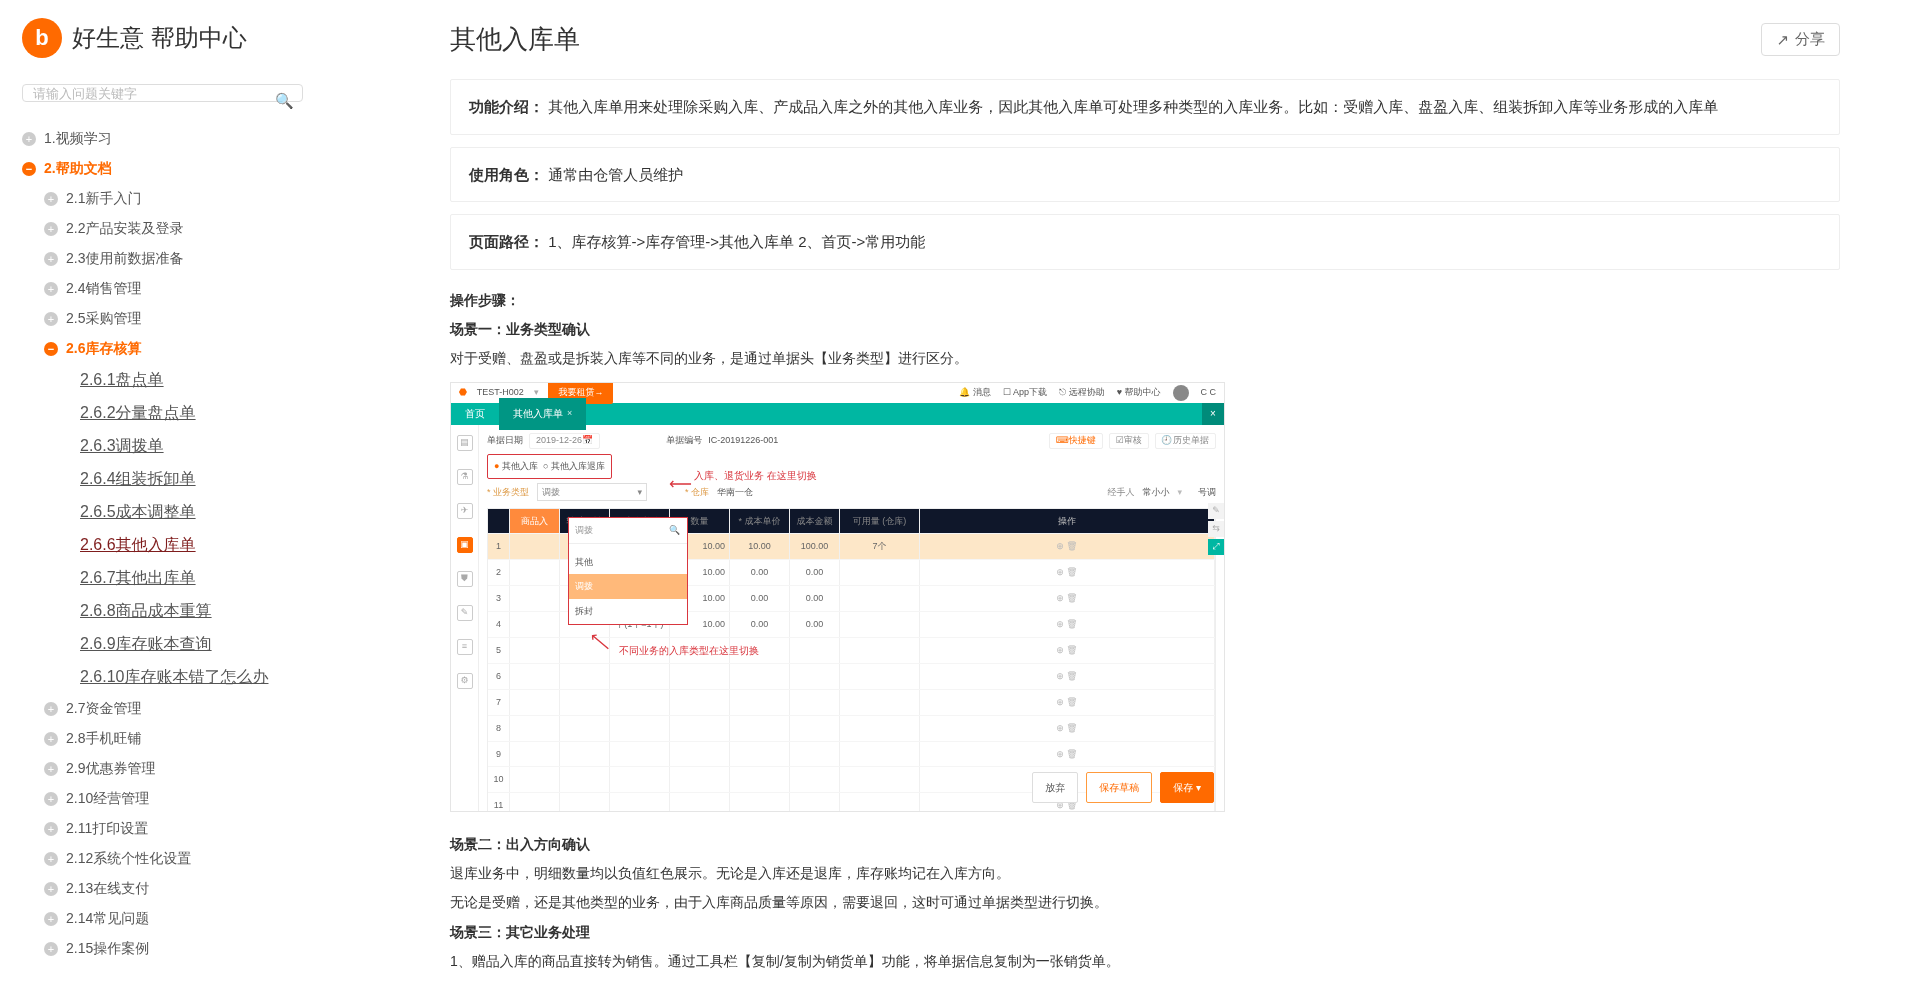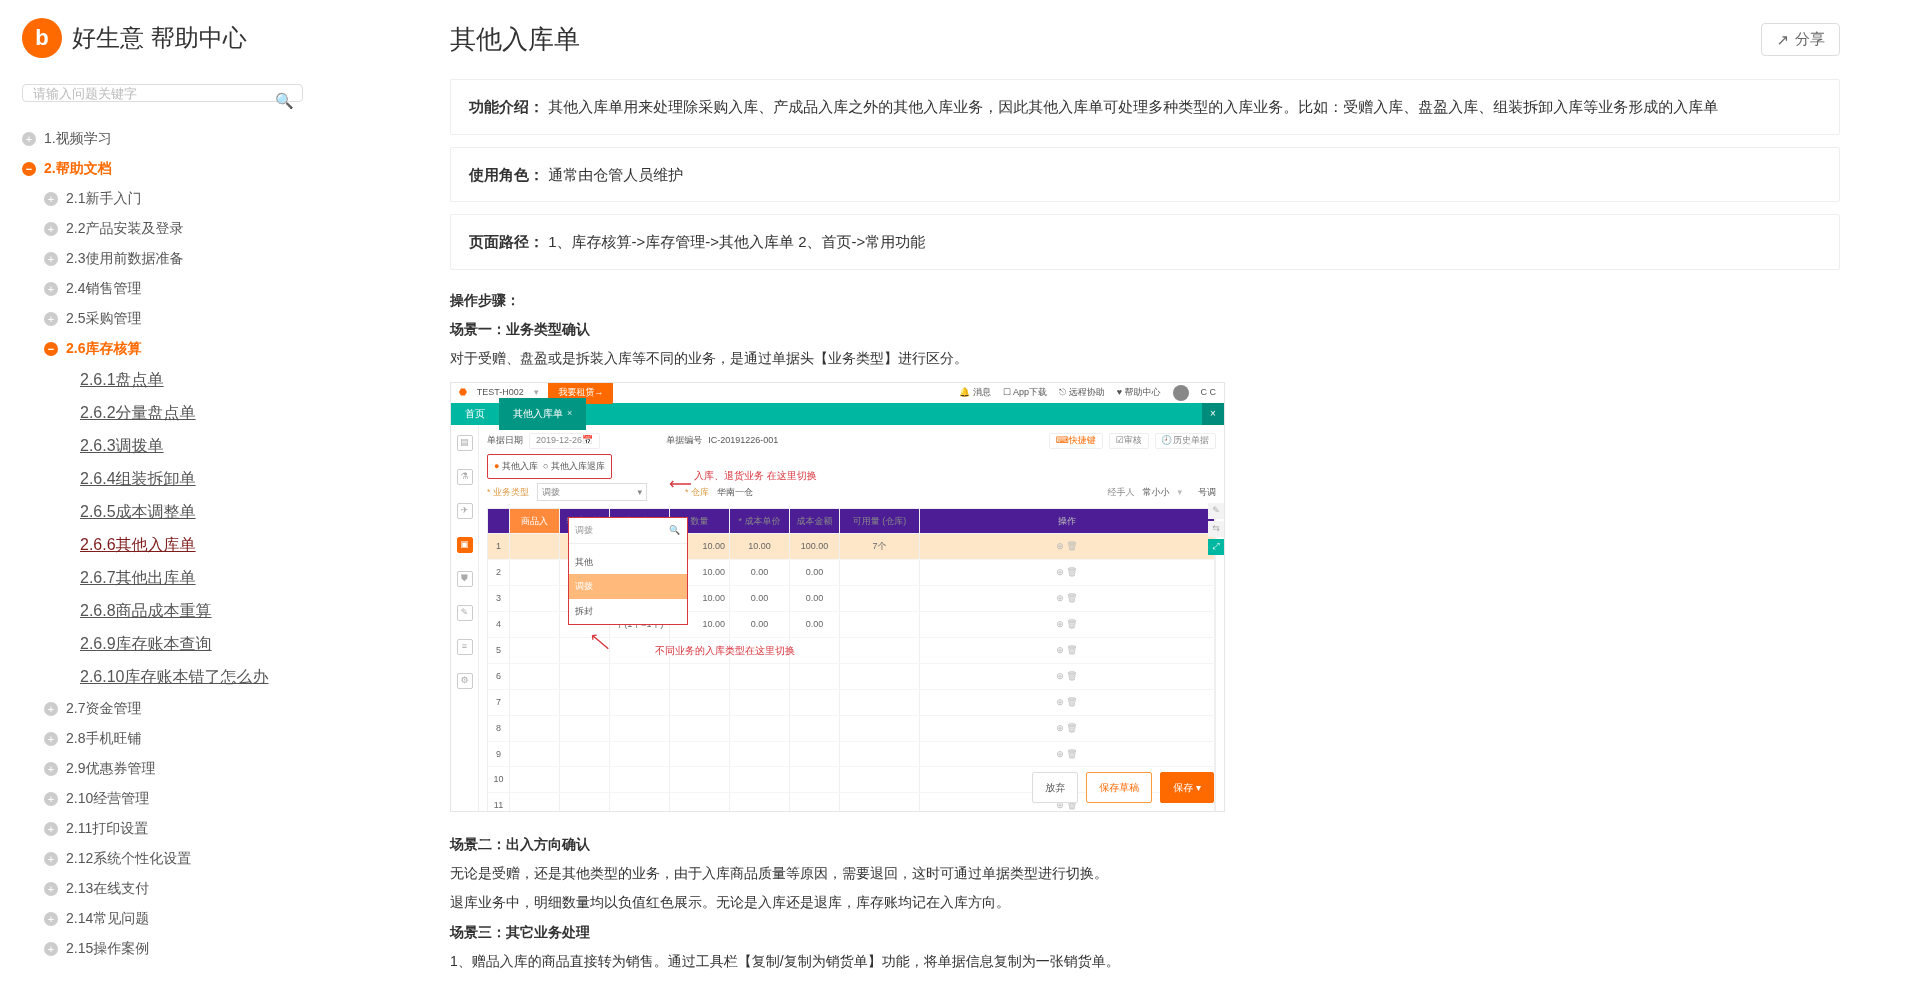--- a/index.html
+++ b/index.html
@@ -58,21 +58,21 @@
 .toolbar .right { margin-left:auto; display:flex; gap:6px; }
 .toolbar .link-orange{ color:#ff6a00; }
 .bizrow { display:flex; align-items:center; gap:10px; margin-top:6px; font-size:9px; height:20px; }
 .red-callout { display:inline-block; border:1.5px solid #d9363e; border-radius:2px; padding:2px 6px; }
 .red-text { color:#d9363e; font-size:10px; position:absolute; }
 .arrow-left { position:absolute; color:#d9363e; font-size:16px; }
 .fieldrow { display:flex; align-items:center; gap:8px; font-size:9px; margin-top:6px; }
 .fieldrow .lbl { color:#d94; }
 .fieldrow .sel { border:1px solid #ddd; height:18px; width:110px; display:flex; align-items:center; padding:0 4px; color:#888; }
 .grid { margin-top:6px; border:1px solid #eee; }
-.grid-head { display:flex; background:#4c1d95; font-size:9px; color:#888; }
+.grid-head { display:flex; background:#0f172a; font-size:9px; color:#888; }
 .grid-head div, .grid-row div { padding:3px 4px; border-right:1px solid #f0f0f0; text-align:center; }
 .grid-row { display:flex; font-size:9px; color:#666; border-top:1px solid #f5f5f5; }
 .c-idx{width:22px;} .c-a{width:50px;} .c-b{width:50px;} .c-c{width:60px;} .c-d{width:60px;} .c-e{width:60px;text-align:right;} .c-f{width:50px;text-align:right;} .c-i{width:80px;} .c-op{flex:1;text-align:right;color:#bbb;}
 .row-hi{ background:#fde7c8; }
 .dd-pop { position:absolute; left:89px; top:92px; width:120px; border:1.5px solid #d9363e; background:#fff; z-index:5; font-size:9px; }
 .dd-pop .dd-head{ padding:3px 6px; color:#999; border-bottom:1px solid #eee;}
 .dd-pop .dd-item{ padding:3px 6px; }
 .dd-pop .dd-item.sel{ background:#ffb97a; color:#fff; }
 .footer-btns { position:absolute; right:10px; bottom:8px; display:flex; gap:8px; font-size:10px; }
 .btn { border:1px solid #ddd; padding:4px 12px; border-radius:2px; background:#fff; }
@@ -444,34 +444,34 @@
         </div>
 
         <div class="dd-pop">
           <div class="dd-head"><span>调拨</span> <span style="float:right">🔍</span></div>
           <div class="dd-item"></div>
           <div class="dd-item">其他</div>
           <div class="dd-item sel">调拨</div>
           <div class="dd-item">拆封</div>
         </div>
         <span class="arrow-left" style="left:110px; top:200px; transform:rotate(40deg);">⟵</span>
-        <span class="red-text" style="left:140px; top:215px;margin-left:36px;">不同业务的入库类型在这里切换</span>
+        <span class="red-text" style="left:140px; top:215px;">不同业务的入库类型在这里切换</span>
 
       </div>
       <div class="app-rightdock">
         <div class="dockbtn">✎</div>
         <div class="dockbtn">⇆</div>
         <div class="dockbtn on">⤢</div>
       </div>
       <div class="footer-btns">
         <div class="btn">放弃</div>
         <div class="btn btn-outline-o">保存草稿</div>
         <div class="btn btn-orange"><span>保存</span> ▾</div>
       </div>
     </div>
 
     <div class="section-head">场景二：出入方向确认</div>
+    <div>退库业务中，明细数量均以负值红色展示。无论是入库还是退库，库存账均记在入库方向。</div>
     <div>无论是受赠，还是其他类型的业务，由于入库商品质量等原因，需要退回，这时可通过单据类型进行切换。</div>
-    <div>退库业务中，明细数量均以负值红色展示。无论是入库还是退库，库存账均记在入库方向。</div>
     <div class="section-head">场景三：其它业务处理</div>
     <div>1、赠品入库的商品直接转为销售。通过工具栏【复制/复制为销货单】功能，将单据信息复制为一张销货单。</div>
   </div>
 </div>
 
 </body></html>

